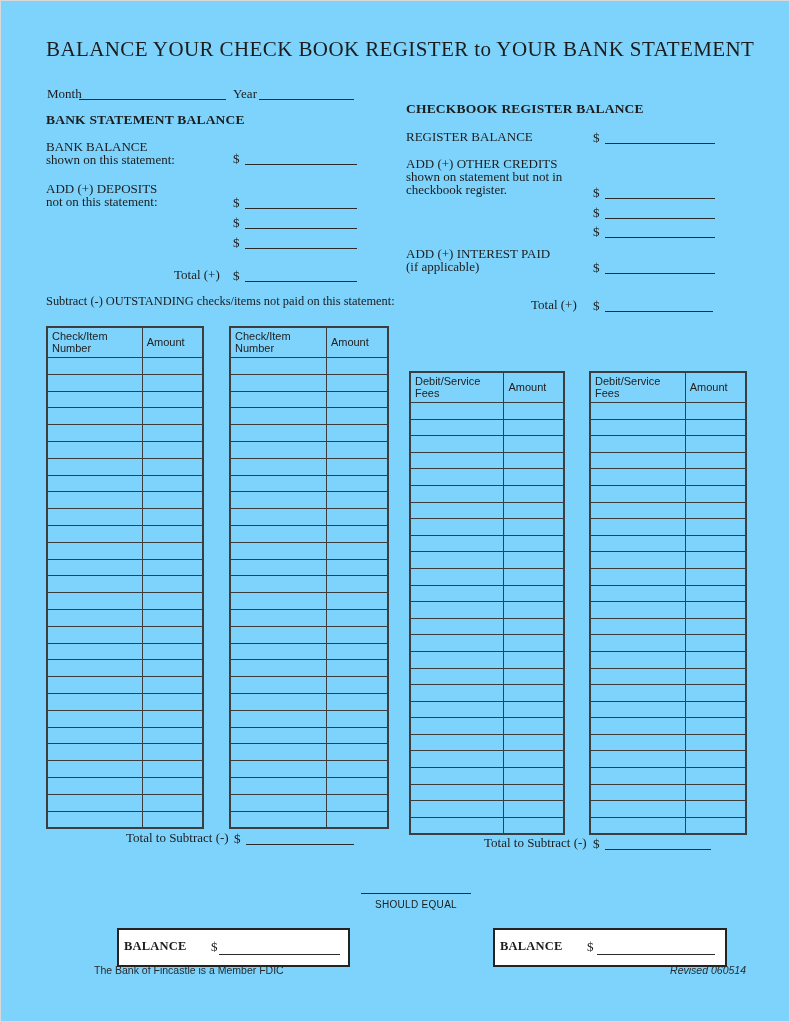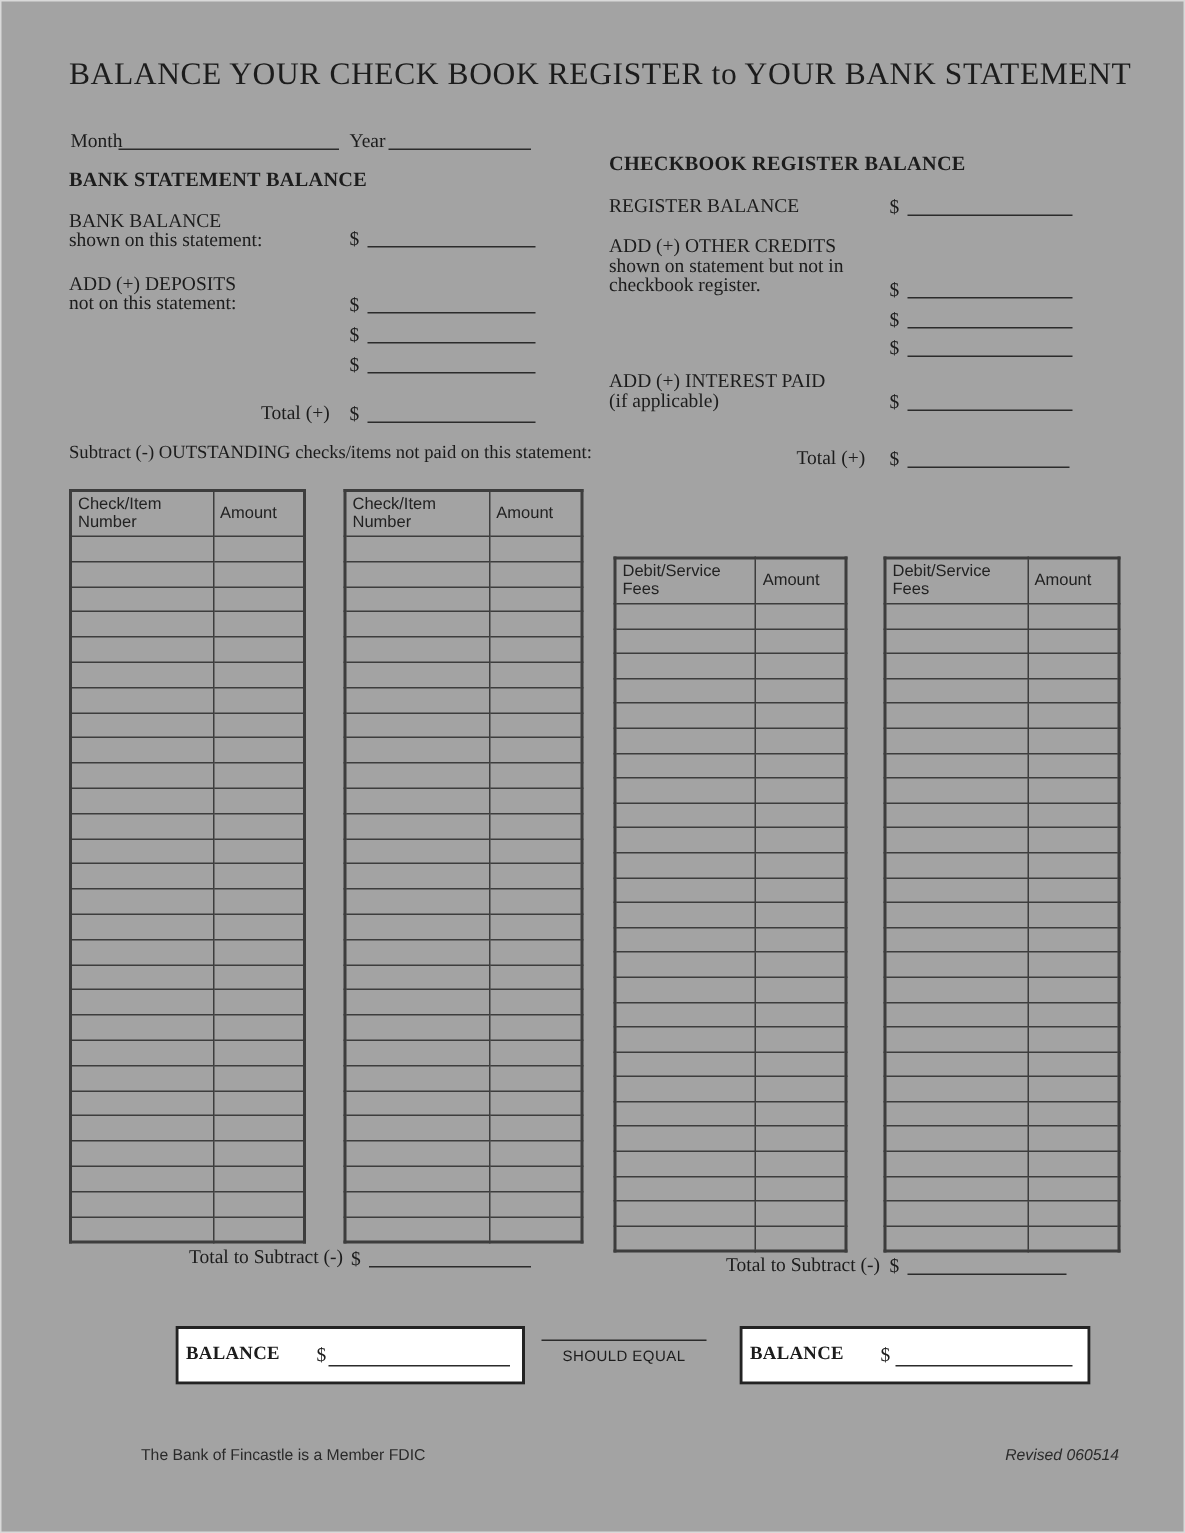--- a/index.html
+++ b/index.html
@@ -1,37 +1,37 @@
 <!DOCTYPE html>
 <html><head>
 <meta charset="utf-8">
 <style>
   html,body { margin:0; padding:0; background:#ffffff; }
   .page {
-    position:relative; width:790px; height:1022px; background:#a3a3a3;
+    position:relative; width:790px; height:1022px; background:#7dd3fc;
     font-family:"Liberation Serif", serif; color:#1c1c1c; overflow:hidden;
     box-sizing:border-box; border:1px solid #d9d9d9;
   }
   .t { position:absolute; white-space:nowrap; font-size:13px; line-height:13px; }
   .title { font-size:21px; line-height:22px; letter-spacing:0.4px; }
   .hd { font-weight:bold; font-size:13.5px; letter-spacing:0.2px; }
   .note { font-size:12.4px; }
   .hline { position:absolute; height:0; border-bottom:1.2px solid #2b2b2b; }
   .field { position:absolute; display:flex; align-items:flex-end; height:15px; }
   .field .cur { font-size:13px; line-height:13px; margin-right:5px; }
   .field .fline { flex:1; border-bottom:1.2px solid #2b2b2b; height:13px; }
   table.grid { position:absolute; border-collapse:collapse; table-layout:fixed; border:2px solid #3d3d3d; }
   table.grid th, table.grid td { border:1px solid #3d3d3d; }
   table.grid th {
     font-family:"Liberation Sans", sans-serif; font-size:11px; font-weight:normal;
     text-align:left; padding:2px 2px 3px 4px; color:#222; height:13px;
   }
   table.gridL td { height:15.8px; padding:0; }
   table.gridR td { height:15.6px; padding:0; }
-  .bbox { position:absolute; border:2px solid #232323; background:#fff; }
+  .bbox { position:absolute; border:2px solid #232323; background:#fff;margin-top:44px; }
   .bbox .blabel { position:absolute; left:5px; top:9px; font-weight:bold; font-size:12.5px; letter-spacing:0.2px; }
   .bbox .bcur { position:absolute; left:92px; top:9px; font-size:13px; }
   .bbox .bline { position:absolute; top:24px; height:0; border-bottom:1.2px solid #2b2b2b; }
   .sans { font-family:"Liberation Sans", sans-serif; }
   .footer { font-family:"Liberation Sans", sans-serif; font-size:10.5px; color:#2a2a2a; }
 </style>
 </head>
 <body>
 
 <div class="page">

